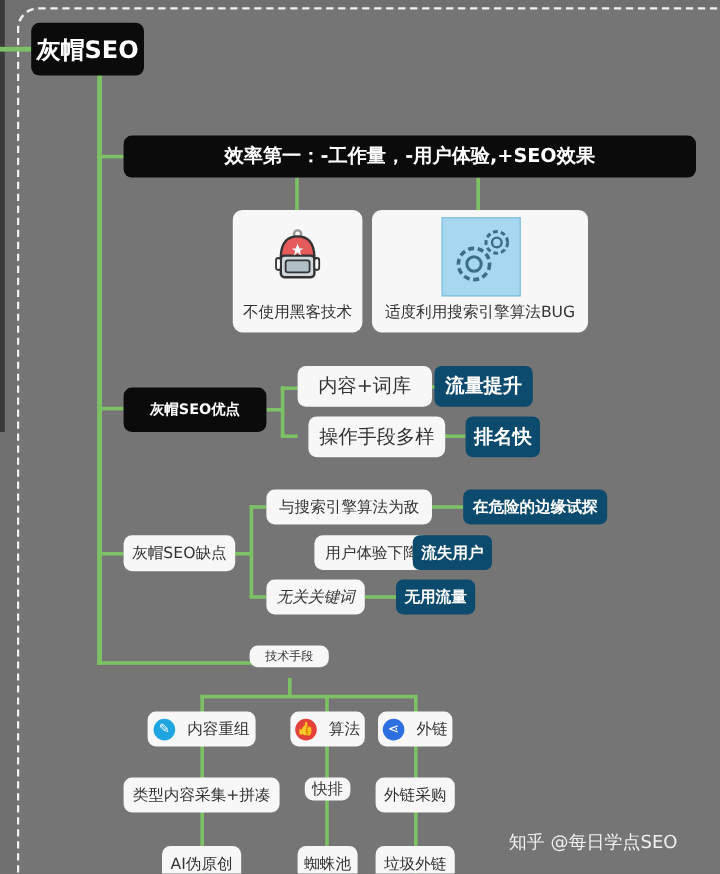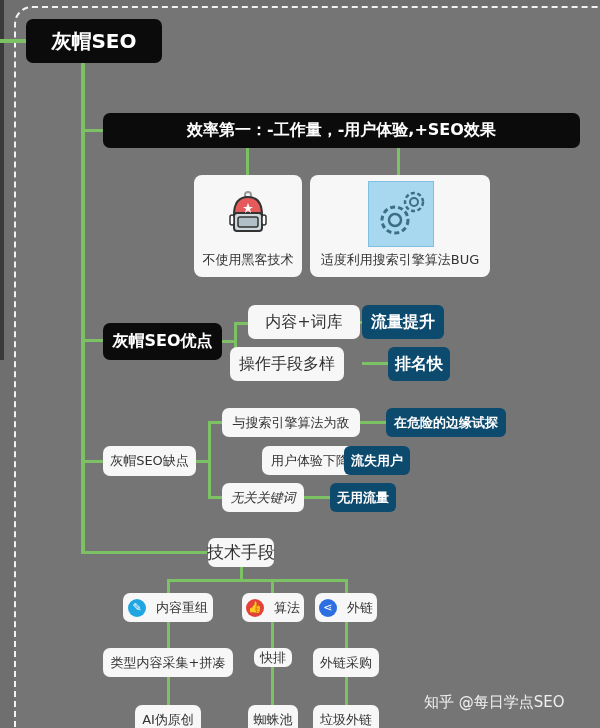--- a/index.html
+++ b/index.html
@@ -64,21 +64,21 @@
 <div class="line" style="left:360px;top:421px;width:26px;height:3px;"></div>
 <div class="line" style="left:318px;top:460px;width:26px;height:3px;"></div>
 <div class="line" style="left:304px;top:496px;width:26px;height:3px;"></div>
 
 <div class="line" style="left:240px;top:565px;width:3px;height:16px;"></div>
 <div class="line" style="left:167px;top:579px;width:180px;height:3px;"></div>
 <div class="line" style="left:167px;top:579px;width:3px;height:149px;"></div>
 <div class="line" style="left:271px;top:579px;width:3px;height:149px;"></div>
 <div class="line" style="left:345px;top:579px;width:3px;height:149px;"></div>
 
-<div class="node dark" style="left:26px;top:19px;width:136px;height:44px;font-size:20px;">
+<div class="node dark" style="left:26px;top:19px;width:94px;height:44px;font-size:20px;">
   <span>灰帽SEO</span>
 </div>
 
 <div class="node dark" style="left:103px;top:113px;width:477px;height:35px;font-size:16px;">
   <span>效率第一：-工作量，-用户体验,+SEO效果</span>
 </div>
 
 <div class="card" style="left:194px;top:175px;width:108px;height:102px;">
   <svg width="48" height="48" viewBox="0 0 48 48" style="position:absolute;top:14px;">
     <circle cx="24" cy="6" r="3" fill="none" stroke="#999" stroke-width="2"></circle>
@@ -96,30 +96,30 @@
     <svg width="56" height="56" viewBox="0 0 56 56">
       <circle cx="22" cy="34" r="13" fill="none" stroke="#3a6f85" stroke-width="3" stroke-dasharray="5 3"></circle>
       <circle cx="22" cy="34" r="6" fill="none" stroke="#3a6f85" stroke-width="2.5"></circle>
       <circle cx="41" cy="16" r="9" fill="none" stroke="#3a6f85" stroke-width="2.5" stroke-dasharray="4 2.5"></circle>
       <circle cx="41" cy="16" r="4" fill="none" stroke="#3a6f85" stroke-width="2"></circle>
     </svg>
   </div>
   <span>适度利用搜索引擎算法BUG</span>
 </div>
 
-<div class="node dark" style="left:103px;top:323px;width:119px;height:37px;font-size:16px;">
+<div class="node dark" style="left:103px;top:323px;width:119px;height:37px;font-size:12px;">
   <span>灰帽SEO优点</span>
 </div>
 <div class="node light" style="left:248px;top:305px;width:112px;height:34px;font-size:16px;">
   <span>内容+词库</span>
 </div>
 <div class="node tag" style="left:362px;top:305px;width:82px;height:34px;font-size:16px;">
   <span>流量提升</span>
 </div>
-<div class="node light" style="left:230px;top:347px;width:114px;height:34px;font-size:16px;">
+<div class="node light" style="left:257px;top:347px;width:114px;height:34px;font-size:16px;">
   <span>操作手段多样</span>
 </div>
 <div class="node tag" style="left:388px;top:347px;width:62px;height:34px;font-size:16px;">
   <span>排名快</span>
 </div>
 
 <div class="node light" style="left:103px;top:446px;width:93px;height:30px;font-size:13px;">
   <span>灰帽SEO缺点</span>
 </div>
 <div class="node light" style="left:222px;top:408px;width:138px;height:29px;font-size:13px;">
@@ -134,21 +134,21 @@
 <div class="node tag" style="left:344px;top:446px;width:66px;height:29px;font-size:13px;">
   <span>流失用户</span>
 </div>
 <div class="node light" style="left:222px;top:483px;width:82px;height:29px;font-size:13px;font-style:italic;">
   <span>无关关键词</span>
 </div>
 <div class="node tag" style="left:330px;top:483px;width:66px;height:29px;font-size:13px;">
   <span>无用流量</span>
 </div>
 
-<div class="node light" style="left:208px;top:538px;width:66px;height:29px;font-size:17px;text-align:center;">
+<div class="node light" style="left:208px;top:538px;width:66px;height:18px;font-size:10px;text-align:center;">
   <span>技术手段</span>
 </div>
 
 <div class="node light" style="left:123px;top:593px;width:90px;height:29px;font-size:13px;">
   <span class="icon-circle" style="background:#1fa6e0;">✎</span>
   <span>内容重组</span>
 </div>
 <div class="node light" style="left:242px;top:593px;width:62px;height:29px;font-size:13px;">
   <span class="icon-circle" style="background:#e4413b;">👍</span>
   <span>算法</span>

